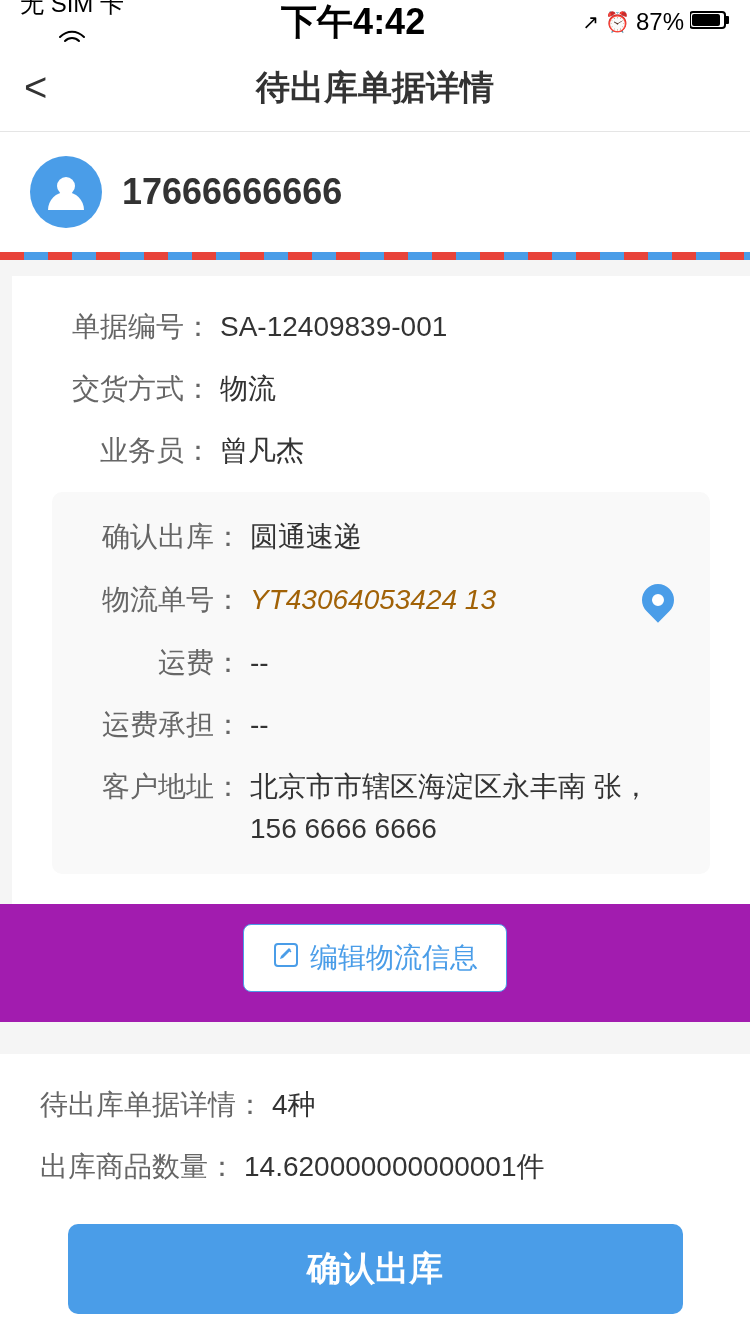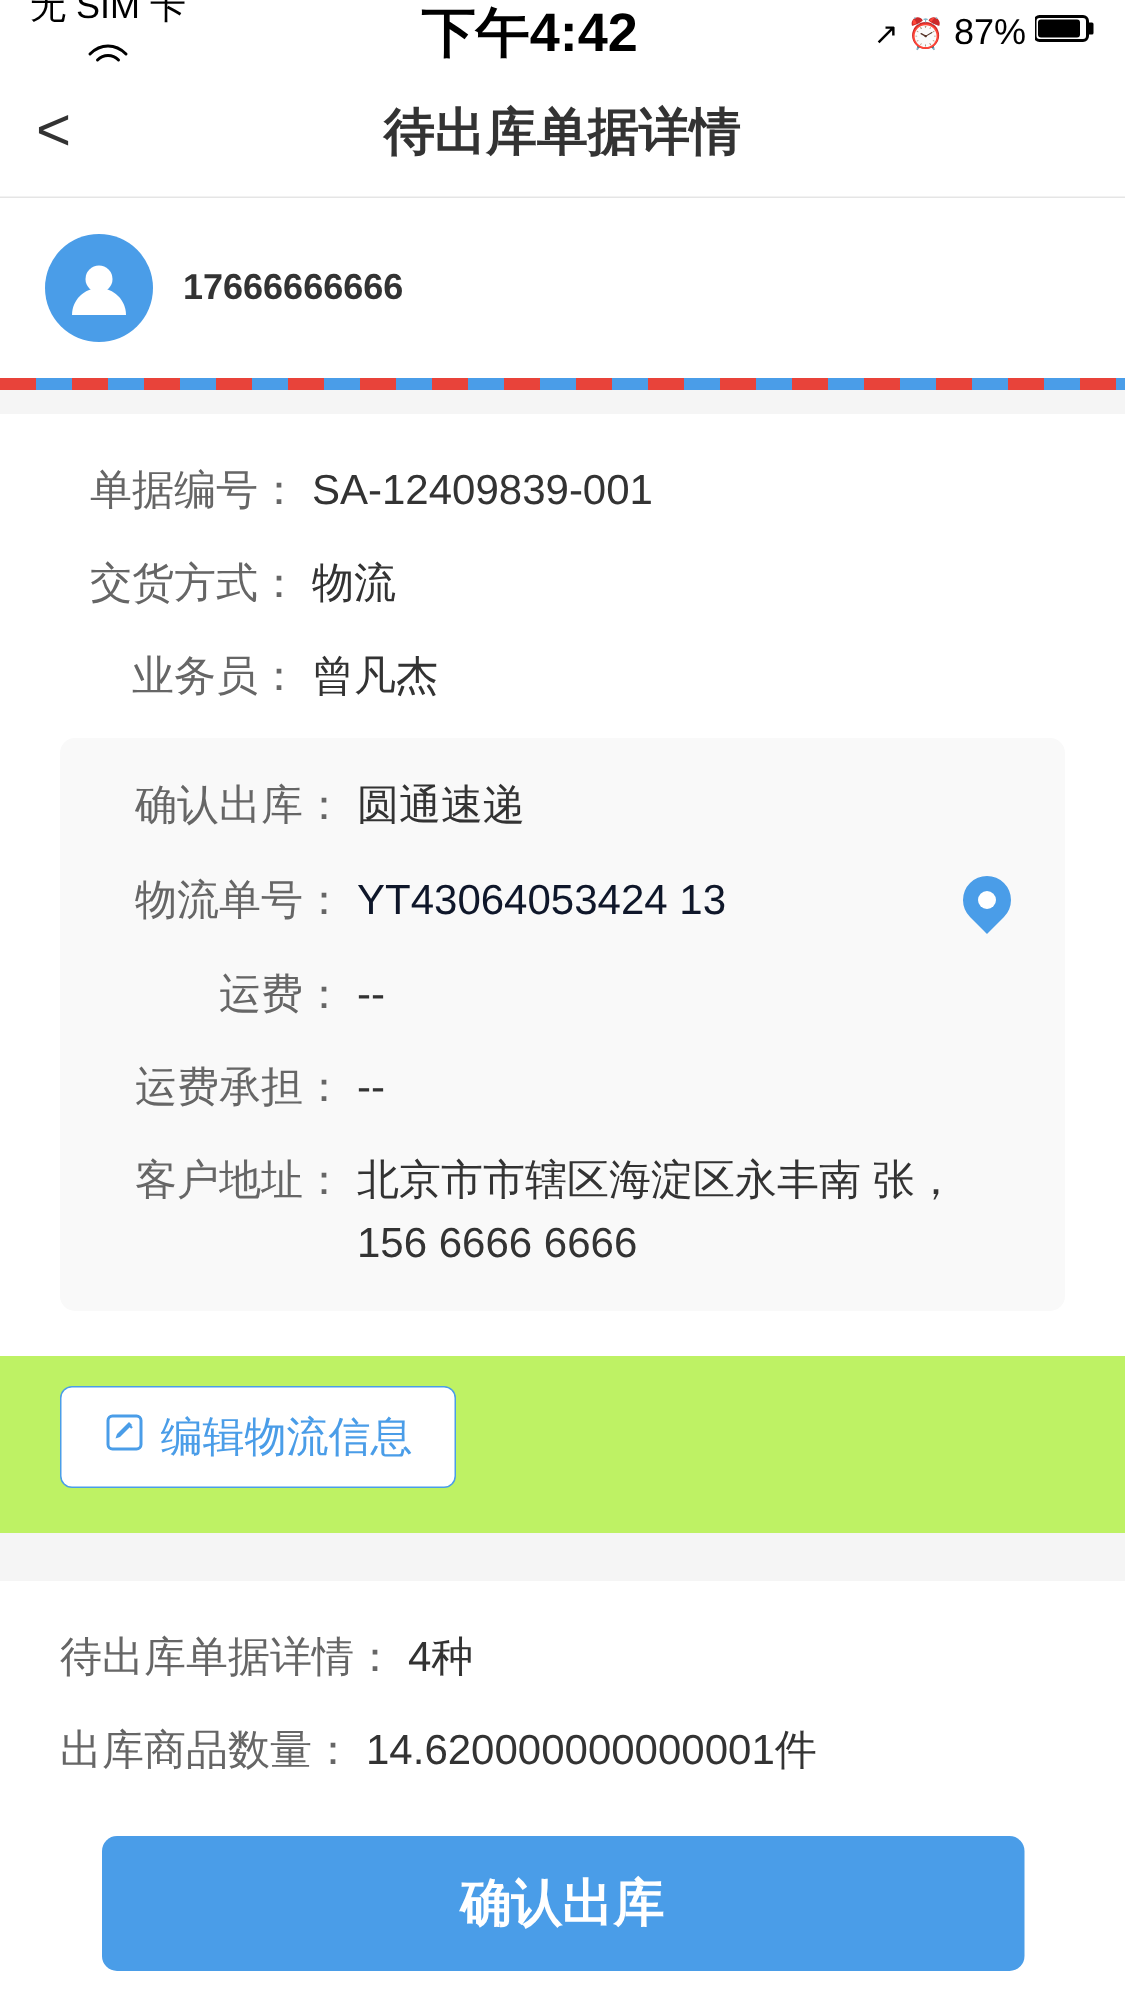--- a/index.html
+++ b/index.html
@@ -67,41 +67,42 @@
       border-radius: 50%;
       background: #4a9de8;
       display: flex;
       align-items: center;
       justify-content: center;
       color: #fff;
       font-size: 36px;
       flex-shrink: 0;
     }
     .user-phone {
-      font-size: 24px;
+      font-size: 36px;
       font-weight: 600;
       color: #333;
     }
 
     
     .dashed-divider {
       width: 750px;
       height: 8px;
       background: repeating-linear-gradient(
         90deg,
         #e8433a 0px, #e8433a 24px,
         #4a9de8 24px, #4a9de8 48px
       );
     }
 
     
     .section {
       background: #fff;
       margin-top: 16px;
       padding: 30px 40px;
+      margin-left: 12px;
     }
     .section-inner {
       background: #f9f9f9;
       border-radius: 10px;
       padding: 24px 30px;
       margin-top: 16px;
     }
 
     .info-row {
       display: flex;
@@ -117,21 +118,22 @@
       text-align: right;
       min-width: 160px;
     }
     .info-value {
       color: #333;
       font-size: 28px;
       margin-left: 8px;
       flex: 1;
     }
     .info-value.link {
-      color: #0f172a;
+      color: #a16207;
+      font-style: italic;
     }
     .tracking-row {
       display: flex;
       align-items: center;
     }
     .tracking-icon {
       width: 44px;
       height: 44px;
       margin-left: 12px;
       flex-shrink: 0;
@@ -155,23 +157,23 @@
       transform: translate(-50%, -50%);
       width: 12px;
       height: 12px;
       background: #fff;
       border-radius: 50%;
     }
 
     
     .edit-btn-row {
       display: flex;
-      justify-content: flex-start;
+      justify-content: center;
       padding: 20px 40px 30px;
-      background: #bef264;
+      background: #a21caf;
     }
     .edit-btn {
       border: 1.5px solid #4a9de8;
       border-radius: 8px;
       padding: 14px 28px;
       display: flex;
       align-items: center;
       gap: 10px;
       color: #4a9de8;
       font-size: 28px;

